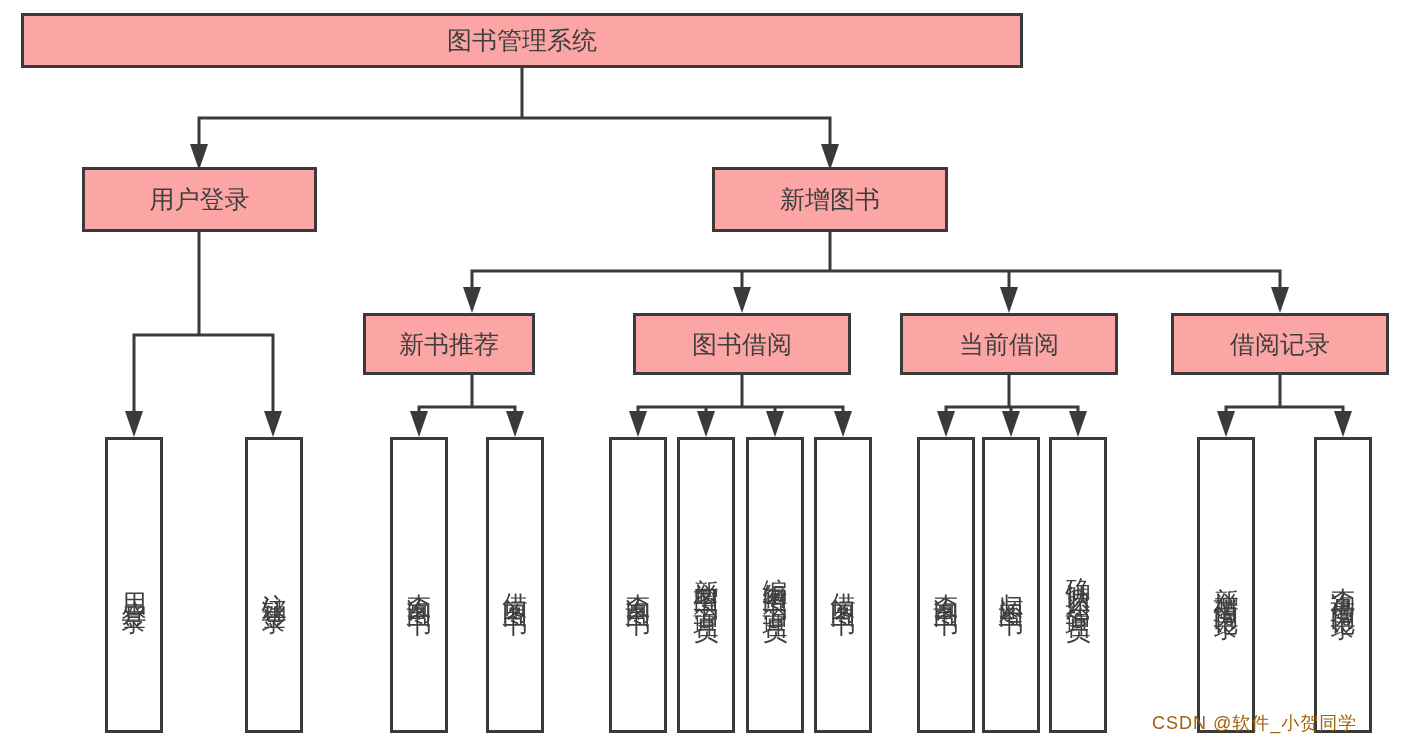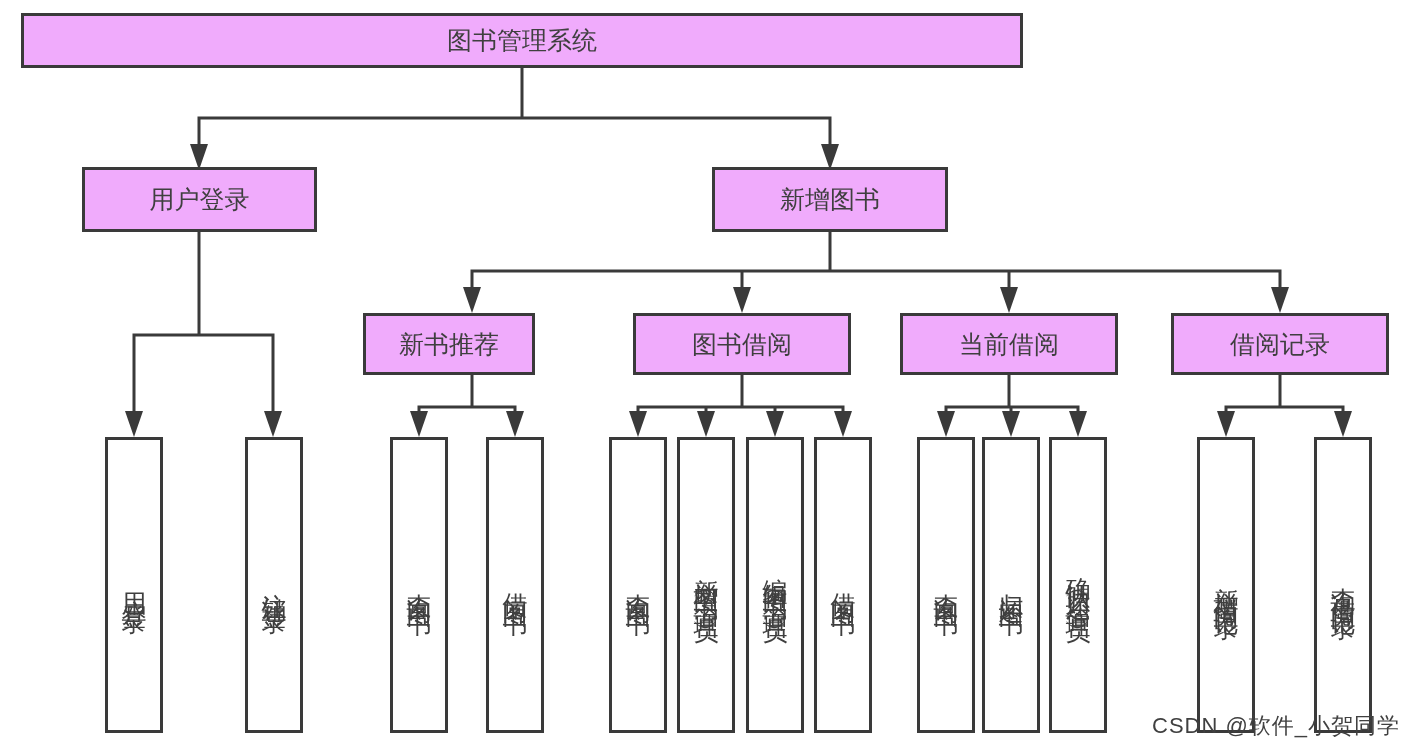--- a/index.html
+++ b/index.html
@@ -13,21 +13,21 @@
   }
   .connectors {
     position: absolute;
     left: 0; top: 0;
     width: 1405px; height: 747px;
   }
   .node {
     position: absolute;
     box-sizing: border-box;
     border: 3px solid #3a3a3a;
-    background: #f0abfc;
+    background: #fca5a5;
     display: flex;
     align-items: center;
     justify-content: center;
     font-size: 25px;
     color: #3f3f3f;
     white-space: nowrap;
   }
   .leaf {
     position: absolute;
     box-sizing: border-box;
@@ -46,22 +46,22 @@
     font-size: 25px;
     letter-spacing: 6px;
     line-height: 1;
     color: #3f3f3f;
     white-space: nowrap;
   }
   .watermark {
     position: absolute;
     left: 1152px;
     top: 711px;
-    font-size: 22px;
-    color: #404040;
+    font-size: 18px;
+    color: #a16207;
     letter-spacing: 1px;
     white-space: nowrap;
     z-index: 5;
   }
 </style>
 </head>
 <body>
 
 <div class="canvas">
 

